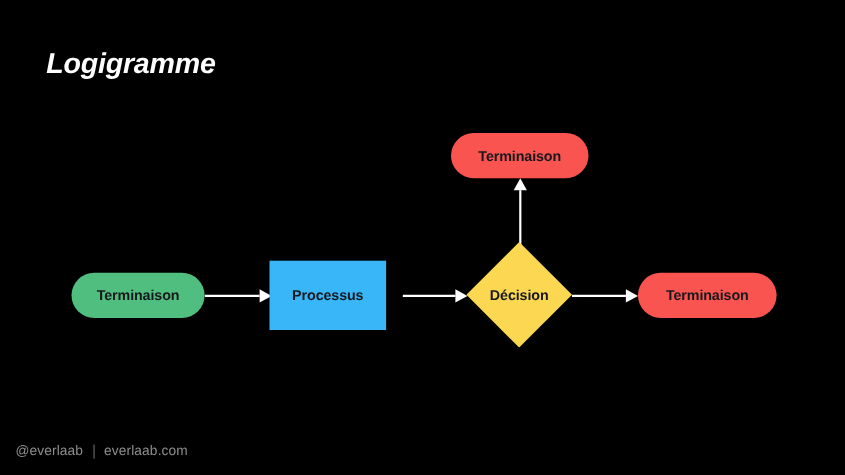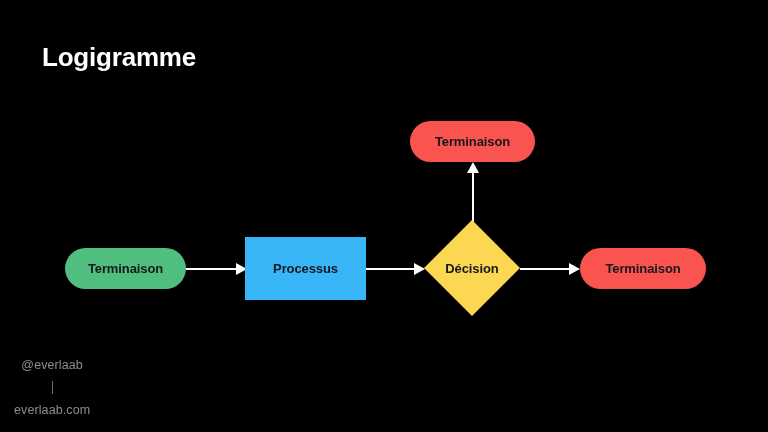--- a/index.html
+++ b/index.html
@@ -24,20 +24,21 @@
   
   .title {
     position: absolute;
     left: 42px;
     top: 42px;
     font-size: 26px;
     font-weight: bold;
     color: #ffffff;
     letter-spacing: -0.2px;
     white-space: nowrap;
+    font-style: italic;
   }
 
   
   .canvas {
     position: absolute;
     left: 0;
     top: 0;
     width: 768px;
     height: 432px;
   }
@@ -68,21 +69,21 @@
     left: 65px;
     top: 248px;
     width: 121px;
     height: 41px;
     background: #4FBE7E;
   }
   
   .node-process-1 {
     left: 245px;
     top: 237px;
-    width: 121px;
+    width: 106px;
     height: 63px;
     background: #38B6F8;
   }
   
   .node-decision-wrap {
     left: 424px;
     top: 220px;
     width: 96px;
     height: 96px;
     background: transparent;
@@ -128,21 +129,20 @@
   .footer {
     position: absolute;
     left: 14px;
     bottom: 15px;
     display: flex;
     align-items: center;
     gap: 9px;
     font-size: 12.5px;
     color: #8d8d8d;
     letter-spacing: 0.1px;
-    flex-direction: column;
   }
   .footer-sep {
     display: inline-block;
     width: 1px;
     height: 13px;
     background: #6e6e6e;
   }
 </style>
 </head>
 <body>

